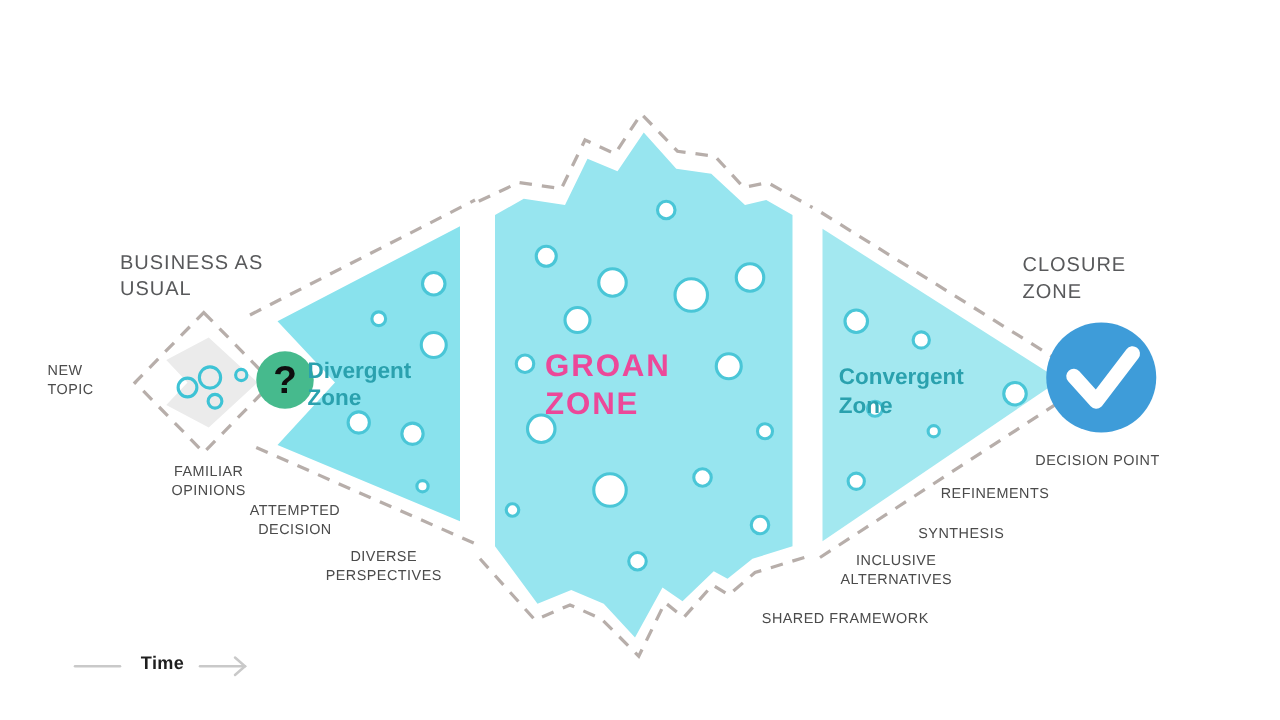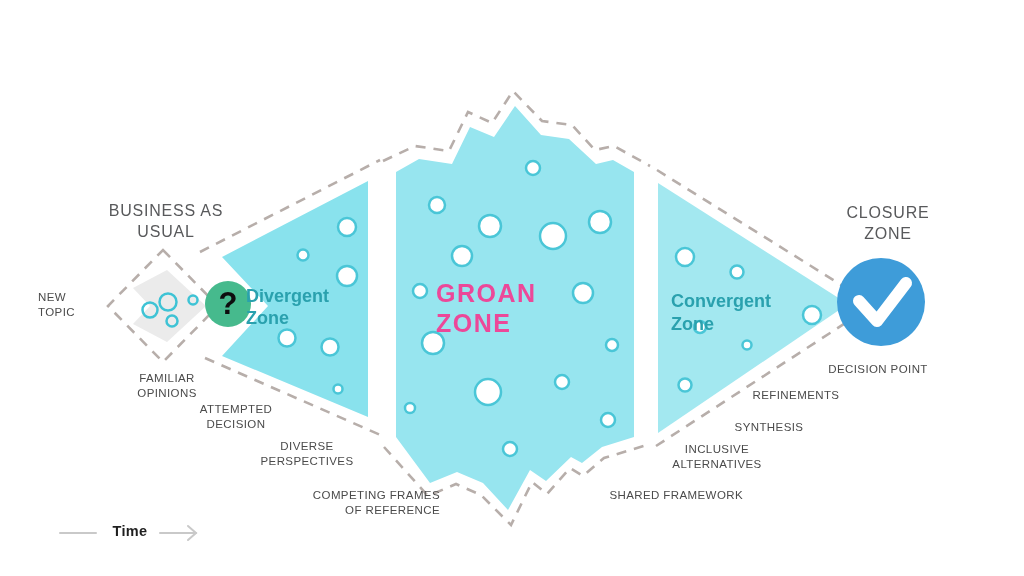--- a/index.html
+++ b/index.html
@@ -7,21 +7,21 @@
     position:relative; width:1024px; height:576px; background:#ffffff;
     font-family:"Liberation Sans", sans-serif; overflow:hidden;
   }
   .slide svg { position:absolute; left:0; top:0; }
   .title {
     position:absolute; left:54px; top:34px; font-size:29px; color:#101010;
     font-weight:400; letter-spacing:0.2px;
   }
   .stage {
     position:absolute; color:#58595b; font-size:16px; line-height:21px;
-    letter-spacing:0.8px; text-align:center;
+    letter-spacing:0.8px; 
   }
   .lbl {
     position:absolute; color:#4b4b4b; font-size:11.5px; line-height:15px;
     letter-spacing:0.4px; text-align:center;
   }
   .zone-label { position:absolute; font-weight:700; text-align:left; }
   .zone-label.small { font-size:18px; line-height:22px; color:#2aa1ae; }
   .zone-label.big   { font-size:25px; line-height:30px; color:#ec4899; letter-spacing:1.5px; }
   .qmark {
     position:absolute; left:207px; top:280px; width:42px; height:48px;
@@ -148,24 +148,20 @@
     <div>OPINIONS</div>
   </div>
   <div class="lbl" style="left:176px;top:402px;width:120px">
     <div>ATTEMPTED</div>
     <div>DECISION</div>
   </div>
   <div class="lbl" style="left:237px;top:439px;width:140px">
     <div>DIVERSE</div>
     <div>PERSPECTIVES</div>
   </div>
-  <div class="lbl" style="left:290px;top:488px;width:150px;text-align:right">
-    <div>COMPETING FRAMES</div>
-    <div>OF REFERENCE</div>
-  </div>
 
   <div class="lbl" style="left:573px;top:488px;width:170px;text-align:right">
     <div>SHARED FRAMEWORK</div>
   </div>
   <div class="lbl" style="left:647px;top:442px;width:140px">
     <div>INCLUSIVE</div>
     <div>ALTERNATIVES</div>
   </div>
   <div class="lbl" style="left:699px;top:420px;width:140px">SYNTHESIS</div>
   <div class="lbl" style="left:726px;top:388px;width:140px">REFINEMENTS</div>

